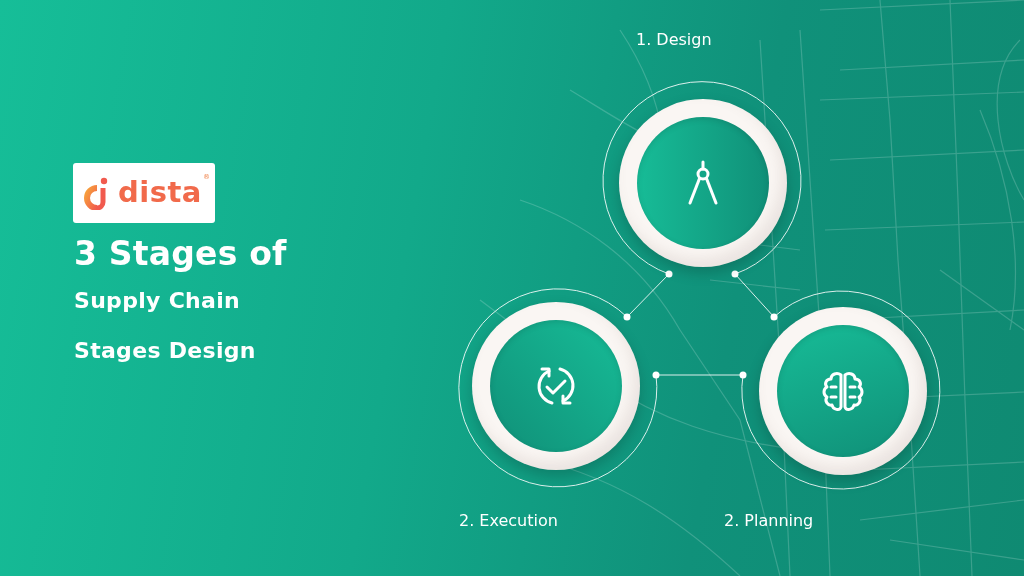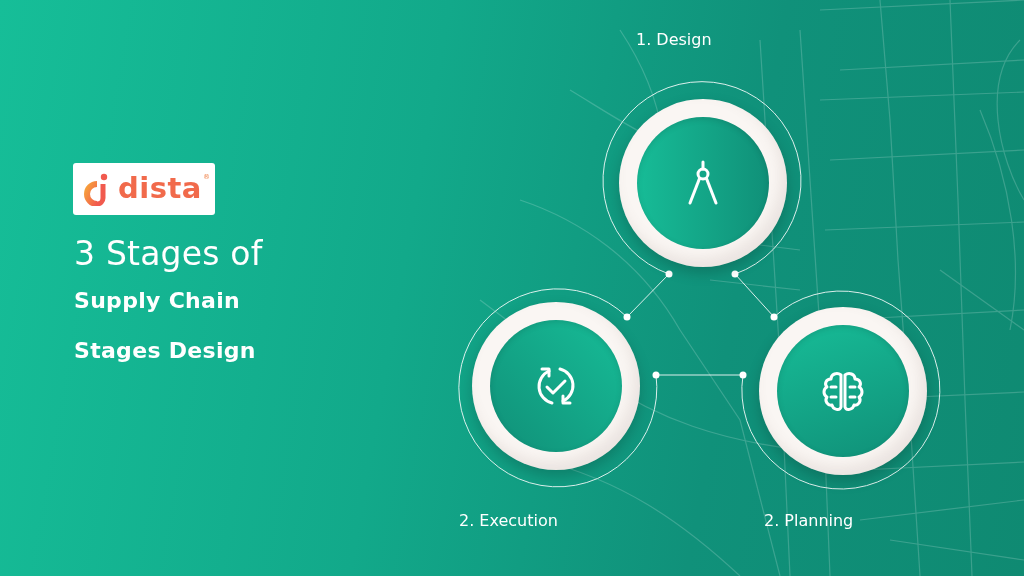--- a/index.html
+++ b/index.html
@@ -13,21 +13,21 @@
       background: linear-gradient(100deg, #16BE98 0%, #12A98A 40%, #10917A 70%, #0F8A72 100%);
     }
     .map-bg {
       position: absolute; left: 420px; top: 0;
       width: 604px; height: 576px;
       opacity: 0.18;
     }
     .logo-box {
       position: absolute;
       left: 73px; top: 163px;
-      width: 142px; height: 52px;
+      width: 142px; height: 60px;
       background: #ffffff;
       border-radius: 3px;
       display: flex; align-items: center;
     }
     .logo-mark { margin-left: 9px; width: 30px; height: 34px; }
     .logo-text {
       font-family: "DejaVu Sans", sans-serif;
       font-weight: bold;
       font-size: 29px;
       color: #F16A4B;
@@ -42,21 +42,21 @@
       font-size: 7px;
       color: #F0834B;
     }
     .headline {
       position: absolute;
       left: 74px; top: 232px;
       color: #ffffff;
     }
     .headline .line1 {
       font-size: 33px;
-      font-weight: normal;
+      font-weight: bold;
       line-height: 44px;
       letter-spacing: 0.2px;
     }
     .headline .line2, .headline .line3 {
       font-size: 22px;
       font-weight: bold;
       line-height: 50px;
       letter-spacing: 0.3px;
     }
     .stage-label {
@@ -178,21 +178,21 @@
     <svg viewBox="0 0 48 48" fill="none" stroke="#ffffff" stroke-width="3" stroke-linecap="round" stroke-linejoin="round">
       <path d="M17 9 A17 17 0 0 0 20 41"></path>
       <polyline points="10,7 17,7 17,14"></polyline>
       <path d="M31 39 A17 17 0 0 0 28 7"></path>
       <polyline points="38,41 31,41 31,34"></polyline>
       <polyline points="15,25 21,31 33,19"></polyline>
     </svg>
   </div>
 </div>
 
-<div class="stage-label" style="left:764px; top:511px;">2. Planning</div>
+<div class="stage-label" style="left:724px; top:511px;">2. Planning</div>
 <div class="stage-node" style="left:759px; top:307px;">
   <div class="stage-inner" style="background: linear-gradient(160deg, #17BC97 0%, #109078 100%);">
     <svg viewBox="0 0 48 48" fill="none" stroke="#ffffff" stroke-width="3" stroke-linecap="round" stroke-linejoin="round">
       <path d="M22 8 C18 5, 12 7, 12 12 C7 12, 5 17, 8 20 C4 22, 4 28, 8 30 C5 34, 9 39, 13 38 C14 43, 21 44, 22 40 Z"></path>
       <path d="M26 8 C30 5, 36 7, 36 12 C41 12, 43 17, 40 20 C44 22, 44 28, 40 30 C43 34, 39 39, 35 38 C34 43, 27 44, 26 40 Z"></path>
       <path d="M12 20 L17 20"></path>
       <path d="M12 30 L17 30"></path>
       <path d="M36 20 L31 20"></path>
       <path d="M36 30 L31 30"></path>
     </svg>

